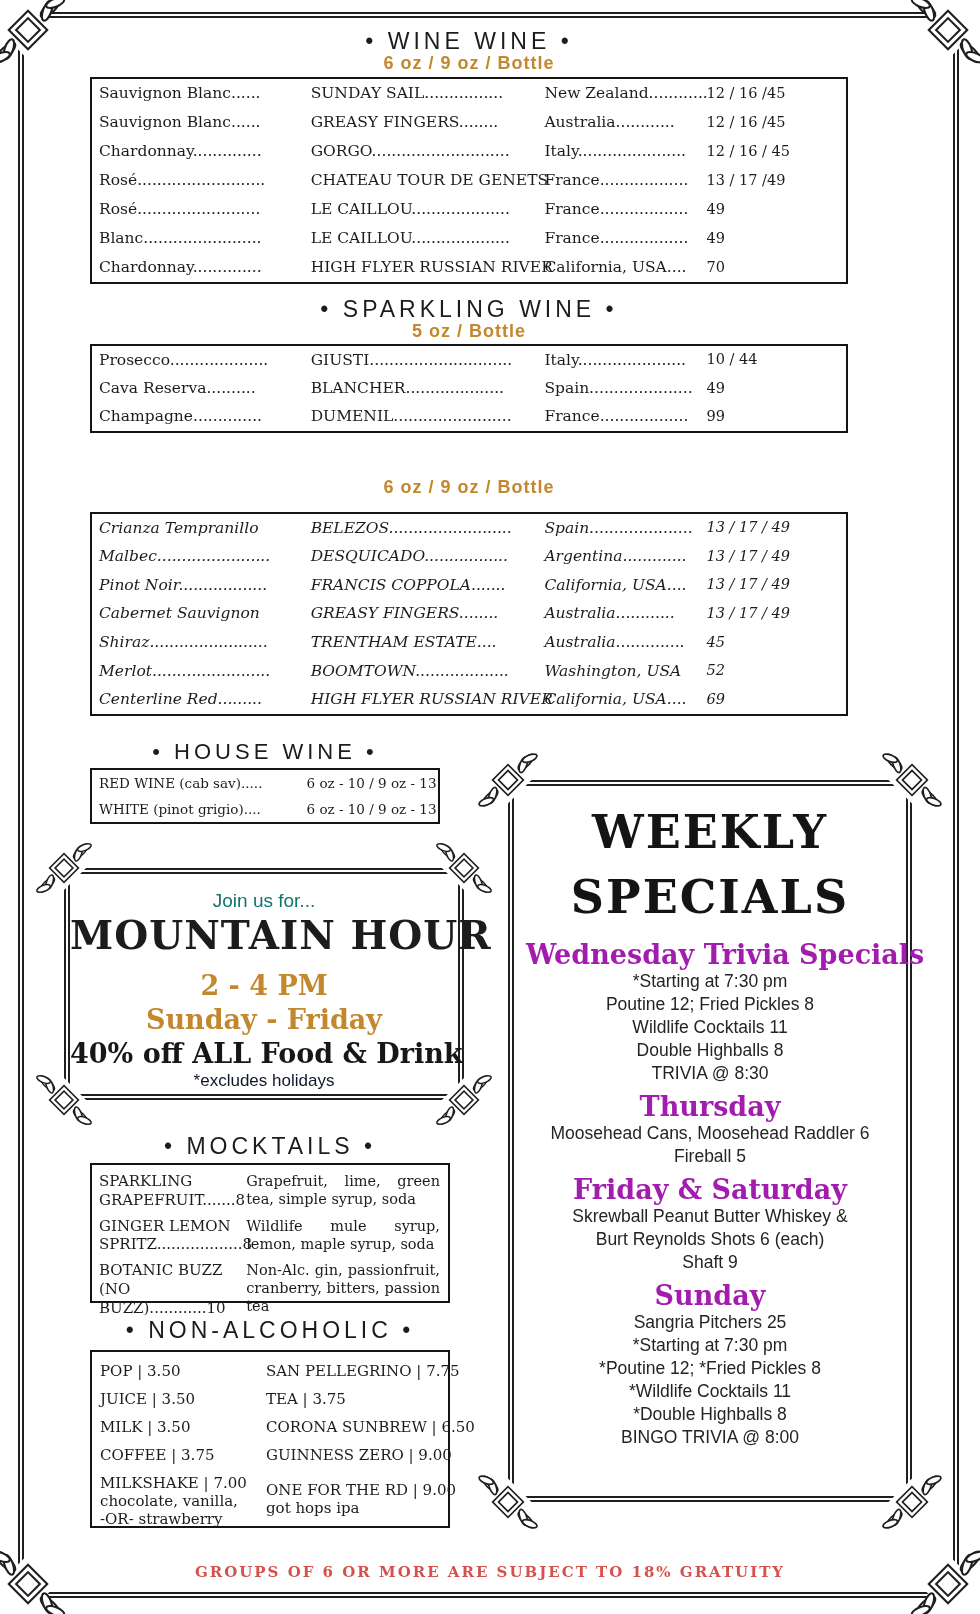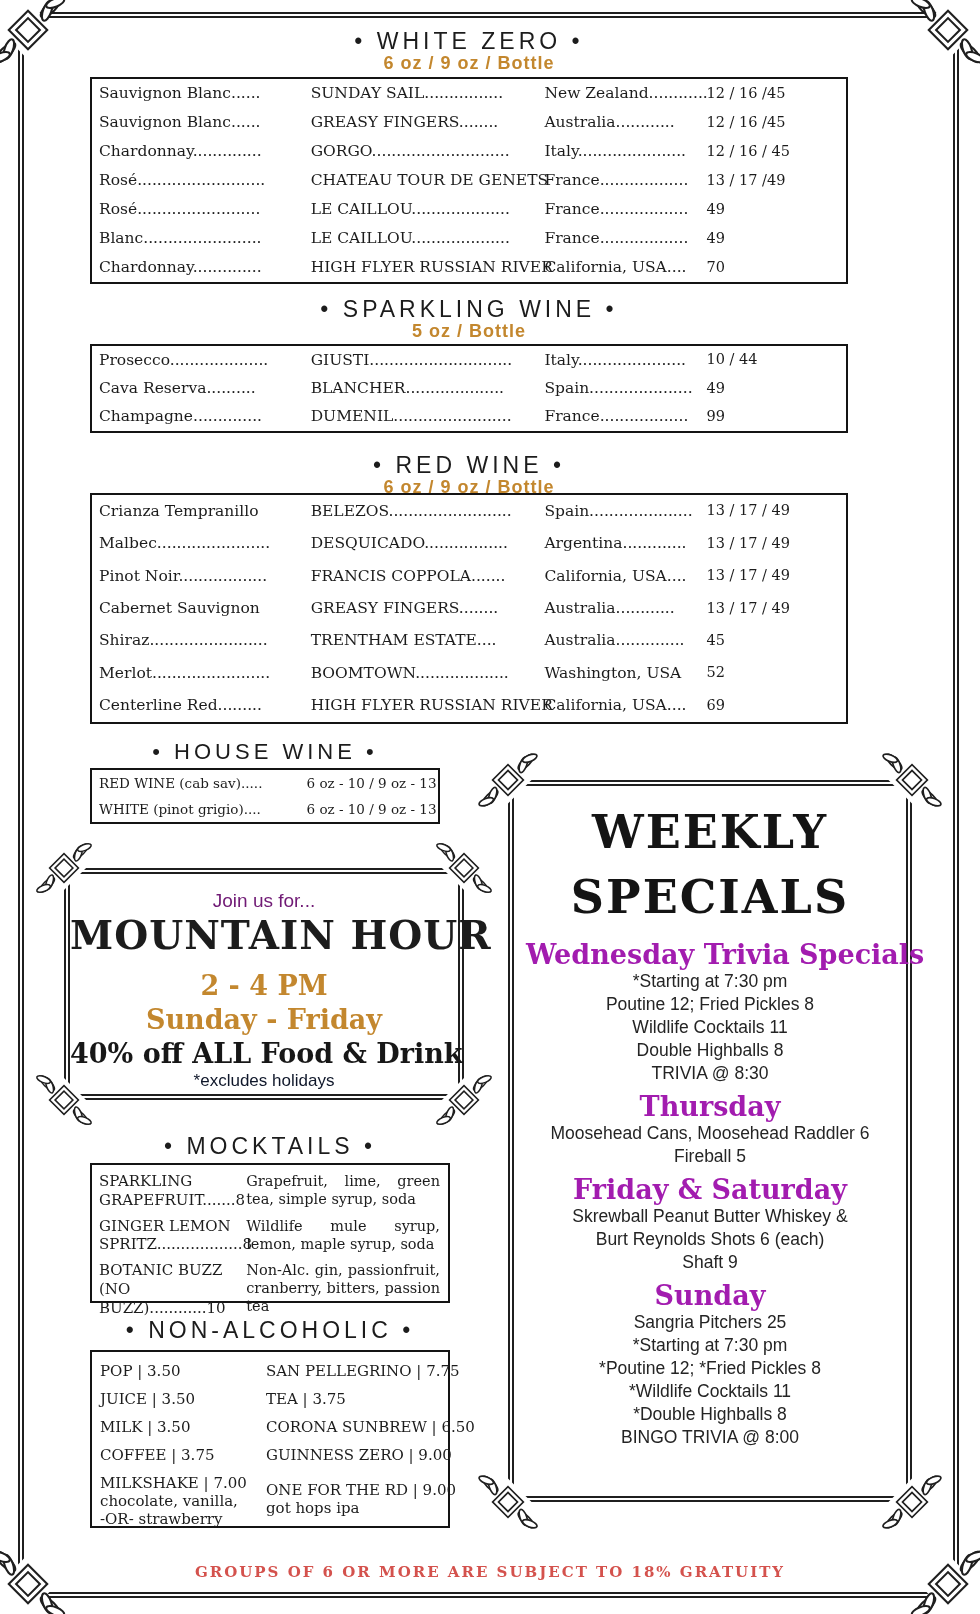--- a/index.html
+++ b/index.html
@@ -39,21 +39,21 @@
   .mrow .mname { font-size:15px; line-height:1.25; }
   .mrow .mdesc { font-size:14.5px; line-height:1.25; text-align:justify; padding-left:4px; }
 
   
   .na-table { border:2.5px solid #141414; box-sizing:border-box; display:grid;
               grid-template-columns:50% 50%; padding:10px 16px 0 8px; }
   .na-item { font-size:15px; line-height:18px; margin-bottom:10px; white-space:nowrap; }
   .na-desc { font-size:15px; line-height:18px; white-space:pre-line; }
 
   
-  .mh-kicker { font-family:"Liberation Sans", sans-serif; font-size:19px; text-align:center; color:#701a75; }
+  .mh-kicker { font-family:"Liberation Sans", sans-serif; font-size:19px; text-align:center; color:#0f766e; }
   .mh-title  { font-size:39px; font-weight:bold; text-align:center; letter-spacing:1px; white-space:nowrap; }
   .mh-gold   { font-size:27px; font-weight:bold; text-align:center; color:#c3872e; white-space:nowrap; }
   .mh-offer  { font-size:27px; font-weight:bold; text-align:center; color:#171717; white-space:nowrap; }
   .mh-note   { font-family:"Liberation Sans", sans-serif; font-size:17px; text-align:center; color:#0f172a; }
 
   
   .sp-title { font-size:46px; font-weight:bold; text-align:center; line-height:1.42;
               letter-spacing:2px; color:#141414; }
   .sp-head  { font-size:27px; font-weight:bold; text-align:center; color:#a21caf;
               white-space:nowrap; margin-top:6px; }
@@ -93,21 +93,21 @@
   <svg class="orn mir" viewBox="0 0 100 100" style="left:908px; top:-10px;  width:80px; height:80px;">
       <use href="#orn-g"></use>
     </svg>
   <svg class="orn mir" viewBox="0 0 100 100" style="left:-12px; top:1544px; width:80px; height:80px;">
       <use href="#orn-g"></use>
     </svg>
   <svg class="orn" viewBox="0 0 100 100" style="left:908px; top:1544px; width:80px; height:80px;">
       <use href="#orn-g"></use>
     </svg>
 
-  <div class="abs sec-title" style="left:90px; top:28px; width:758px;">• WHITE ZERO •</div>
+  <div class="abs sec-title" style="left:90px; top:28px; width:758px;">• WINE WINE •</div>
   <div class="abs sec-sub" style="left:90px; top:53px; width:758px;">6 oz / 9 oz / Bottle</div>
   <div class="abs wine-table" style="left:90px; top:77px; width:758px; height:207px; grid-auto-rows:1fr;">
     <div class="wrow">
       <div class="cell c1">Sauvignon Blanc......</div>
       <div class="cell">SUNDAY SAIL................</div>
       <div class="cell">New Zealand............</div>
       <div class="cell price">12 / 16 /45</div>
     </div>
     <div class="wrow">
       <div class="cell c1">Sauvignon Blanc......</div>
@@ -163,23 +163,22 @@
       <div class="cell price">49</div>
     </div>
     <div class="wrow">
       <div class="cell c1">Champagne..............</div>
       <div class="cell">DUMENIL........................</div>
       <div class="cell">France..................</div>
       <div class="cell price">99</div>
     </div>
   </div>
 
-  <div class="abs sec-title" style="left:90px; top:452px; width:758px;">• RED WINE •</div>
   <div class="abs sec-sub" style="left:90px; top:477px; width:758px;">6 oz / 9 oz / Bottle</div>
-  <div class="abs wine-table" style="left:90px; top:493px; width:758px; height:231px; grid-auto-rows:1fr;">
+  <div class="abs wine-table" style="left:90px; top:512px; width:758px; height:204px; grid-auto-rows:1fr;font-style:italic;">
     <div class="wrow">
       <div class="cell c1">Crianza Tempranillo</div>
       <div class="cell">BELEZOS.........................</div>
       <div class="cell">Spain.....................</div>
       <div class="cell price">13 / 17 / 49</div>
     </div>
     <div class="wrow">
       <div class="cell c1">Malbec.......................</div>
       <div class="cell">DESQUICADO.................</div>
       <div class="cell">Argentina.............</div>

